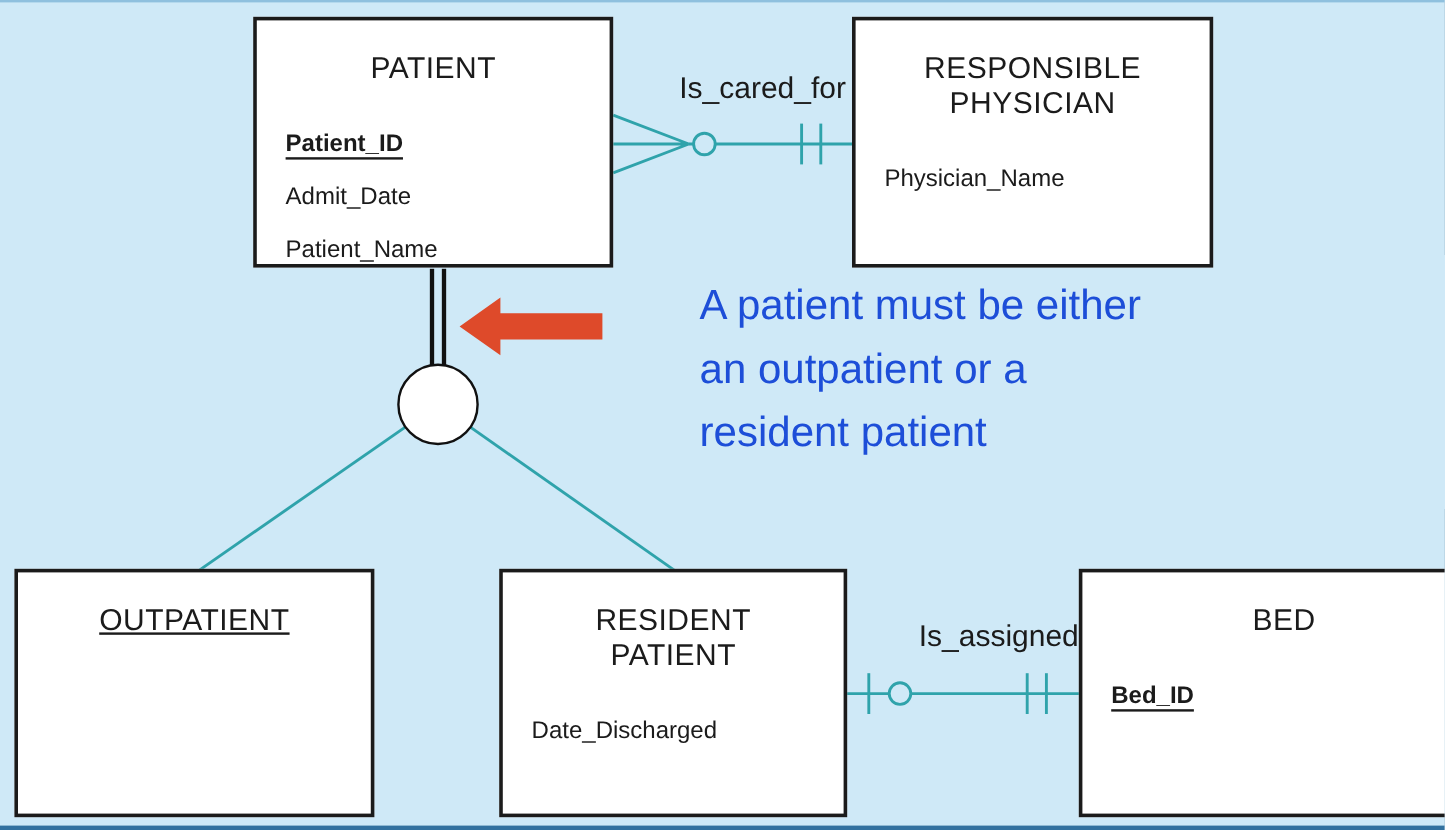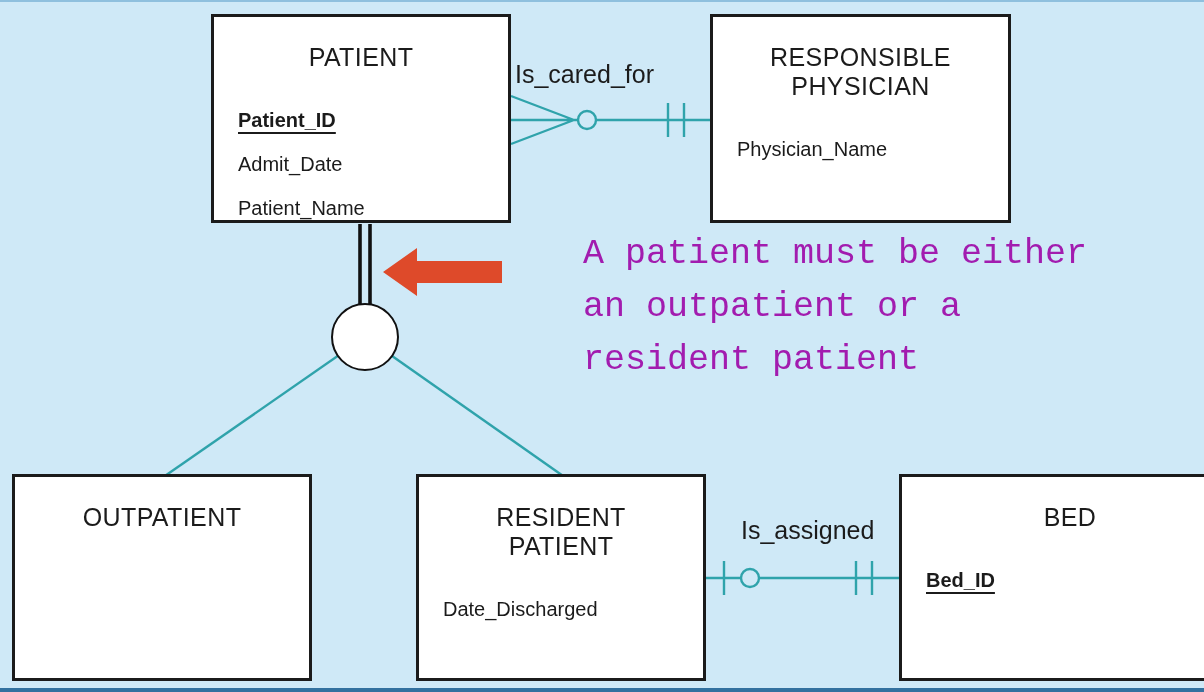--- a/index.html
+++ b/index.html
@@ -44,41 +44,41 @@
   .attr { font-size: 20px; line-height: 44px; white-space: nowrap; }
   .attr.key {
     font-weight: 700;
     text-decoration: underline;
     text-decoration-thickness: 2px;
     text-underline-offset: 5px;
   }
 
   .entity-patient    { left: 211px; top: 14px;  width: 300px; height: 209px; }
   .entity-physician  { left: 710px; top: 14px;  width: 301px; height: 209px; }
-  .entity-outpatient { left: 12px;  top: 474px; width: 300px; height: 207px; }
+  .entity-outpatient { left: 12px;  top: 474px; width: 300px; height: 207px; text-decoration: underline; }
   .entity-resident   { left: 416px; top: 474px; width: 290px; height: 207px; }
   .entity-bed        { left: 899px; top: 474px; width: 342px; height: 207px; }
 
   .rel-label {
     position: absolute;
     font-size: 25px;
     color: #1b1b1b;
-    text-align: left;
+    text-align: right;
   }
   .label-cared    { left: 515px; top: 60px;  width: 190px; }
   .label-assigned { left: 703px; top: 516px; width: 196px; padding-left: 38px; }
 
   .annotation {
     position: absolute;
     left: 583px; top: 228px;
     width: 580px;
-    font-family: Liberation Mono, monospace;
+    font-family: Liberation Sans, sans-serif;
     font-size: 35px;
     line-height: 53px;
-    color: #a21caf;
+    color: #1d4ed8;
   }
 </style>
 </head>
 <body>
 
 <div class="canvas">
 
   <div class="edge-strip-top"></div>
 
   <svg class="overlay" width="1204" height="692" viewBox="0 0 1204 692">

